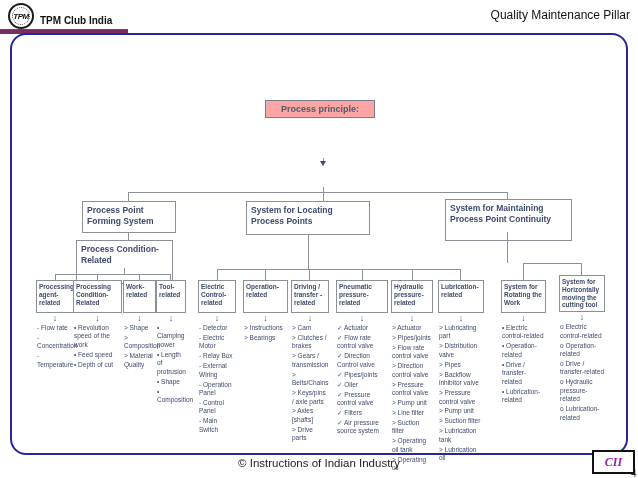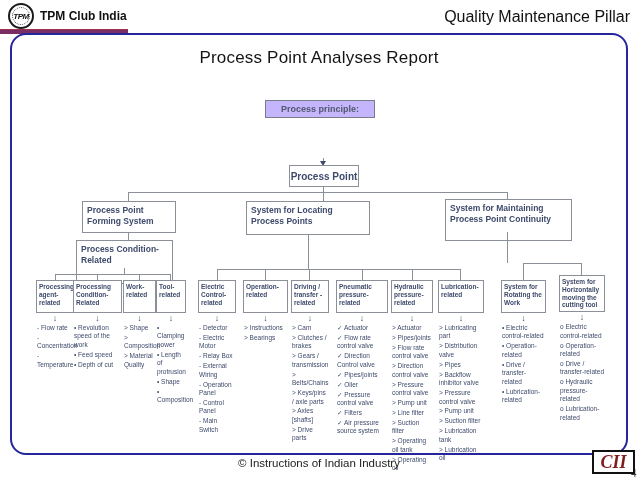--- a/index.html
+++ b/index.html
@@ -13,24 +13,24 @@
     border:2px solid #1b1b1b;box-sizing:border-box;display:flex;align-items:center;justify-content:center;
     background:#fff;
   }
   .hdr-logo .ring{
     position:absolute;inset:2px;border-radius:50%;border:1px dotted #444;
   }
   .hdr-logo .tpm{
     font-size:8px;font-weight:900;font-style:italic;color:#111;letter-spacing:-0.5px;
   }
   .hdr-title{
-    position:absolute;left:40px;top:9px;font-size:12px;font-weight:bold;color:#111;
+    position:absolute;left:40px;top:15px;font-size:10px;font-weight:bold;color:#111;
   }
   .hdr-right{
-    position:absolute;right:8px;top:8px;font-size:16px;color:#111;
+    position:absolute;right:8px;top:8px;font-size:12px;color:#111;
   }
   .hdr-bar{
     position:absolute;left:0;top:29px;width:128px;height:5px;
     background:#7a2d62;border-top:1.5px solid #a13050;box-sizing:border-box;
   }
   
   .slide{
     position:absolute;left:10px;top:33px;width:618px;height:422px;
     border:2px solid #26269c;border-radius:16px;box-sizing:border-box;background:#fff;
   }
@@ -38,21 +38,21 @@
     position:absolute;left:0;top:13px;width:100%;text-align:center;
     font-size:17px;color:#141414;letter-spacing:0.2px;
   }
   
   .diagram{position:absolute;inset:0;font-family:"Liberation Sans", sans-serif;}
   .box{
     position:absolute;border:1.2px solid #8b8f98;background:#fff;box-sizing:border-box;
     color:#3e4a6b;font-weight:bold;
   }
   .principle-label{
-    left:253px;top:65px;width:110px;height:18px;background:#c4b5fd;border:1.5px solid #787d88;
+    left:253px;top:65px;width:110px;height:18px;background:#fca5a5;border:1.5px solid #787d88;
     color:#50586c;font-size:9px;font-weight:bold;display:flex;align-items:center;justify-content:center;z-index:2;
   }
   .statement{
     left:68px;top:79px;width:487px;height:44px;font-size:10.5px;font-weight:bold;
     display:flex;align-items:center;justify-content:center;text-align:center;padding:2px 14px;line-height:1.35;
   }
   .process-point{
     left:277px;top:130px;width:70px;height:22px;font-size:10px;
     display:flex;align-items:center;justify-content:center;
   }
@@ -86,45 +86,43 @@
     position:absolute;left:0;top:457px;width:100%;text-align:center;font-size:11.5px;color:#222;
   }
   .page-num{
     position:absolute;left:617px;top:433px;font-size:10px;color:#333;background:#fff;padding:0 2px;z-index:3;
   }
   .cii-logo{
     position:absolute;left:592px;top:450px;width:43px;height:24px;background:#fff;border:2.5px solid #111;
     box-sizing:border-box;display:flex;align-items:center;justify-content:center;z-index:4;
   }
   .cii-logo span{
-    font-family:"Liberation Serif", serif;font-style:italic;font-weight:900;font-size:18px;color:#7f1d1d;
+    font-family:"Liberation Serif", serif;font-style:italic;font-weight:900;font-size:12px;color:#a21caf;
   }
 </style>
 </head>
 <body>
 
 <div class="hdr-logo">
   <div class="ring"></div>
   <span class="tpm">TPM</span>
 </div>
 <div class="hdr-title">TPM Club India</div>
 <div class="hdr-right">Quality Maintenance Pillar</div>
 <div class="hdr-bar"></div>
 
 <div class="slide">
-  <div class="slide-title">Process Point Analyses Report</div>
 
   <div class="diagram">
 
     <div class="box principle-label">Process principle:</div>
 
     <div class="vline" style="left:311px;top:123px;height:4px;"></div>
     <div class="arrowhead" style="left:308px;top:126px;"></div>
 
-    <div class="box process-point">Process Point</div>
 
     <div class="vline" style="left:311px;top:152px;height:5px;"></div>
     <div class="hline" style="left:116px;top:157px;width:379px;"></div>
     <div class="vline" style="left:116px;top:157px;height:9px;"></div>
     <div class="vline" style="left:311px;top:157px;height:9px;"></div>
     <div class="vline" style="left:495px;top:157px;height:7px;"></div>
 
     <div class="box branch branch-1">Process Point Forming System</div>
     <div class="box branch branch-2">System for Locating Process Points</div>
     <div class="box branch branch-3">System for Maintaining Process Point Continuity</div>

